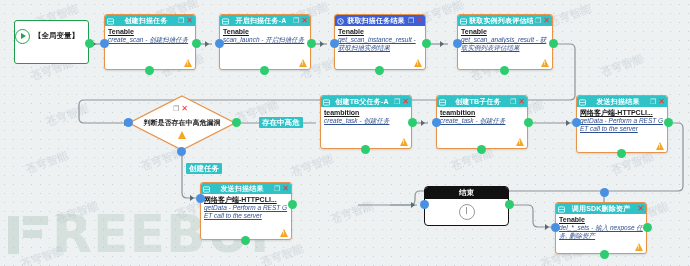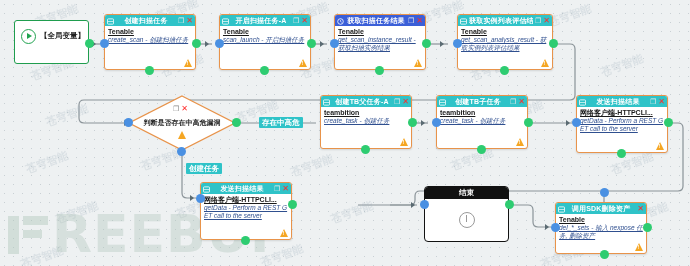--- a/index.html
+++ b/index.html
@@ -106,21 +106,21 @@
   }
   .startnode .shdr{
     height:12px;background:#21a350;color:#fff;font-size:7.5px;
     font-weight:bold;display:flex;align-items:center;
     justify-content:center;line-height:12px;position:relative;
   }
   .startnode .shdr .sicon{position:absolute;left:3px;top:2.5px;
     width:7px;height:7px;border:1px solid #bfe8cd;border-radius:1px;}
   .startnode .sbody{
     height:calc(100% - 12px);display:flex;align-items:center;
-    gap:4px;padding-left:6px;
+    gap:4px;
   }
   .playcirc{
     width:13px;height:13px;border-radius:50%;border:1.4px solid #21a350;
     display:flex;align-items:center;justify-content:center;flex:0 0 auto;
   }
   .playcirc:after{
     content:"";width:0;height:0;margin-left:1.5px;
     border-top:3.2px solid transparent;border-bottom:3.2px solid transparent;
     border-left:5px solid #21a350;
   }
@@ -451,21 +451,21 @@
     <div class="nbody">
       <div class="vendor">网络客户端-HTTPCLI...</div>
       <div class="opdesc">getData - Perform a REST GET call to the server</div>
       <div class="warn"></div>
     </div>
   </div>
   <div class="port port-in" style="left:196px;top:194px;"></div>
   <div class="port port-out" style="left:288px;top:200px;"></div>
   <div class="port port-bot" style="left:241px;top:236px;"></div>
 
-  <div class="endnode" style="left:424px;top:186px;width:85px;height:56px;">
+  <div class="endnode" style="left:424px;top:186px;width:85px;height:40px;">
     <div class="ehdr">
       <span>结束</span>
     </div>
     <div class="ebody">
       <span class="powericon"></span>
     </div>
   </div>
   <div class="port port-in" style="left:420px;top:200px;"></div>
   <div class="port port-out" style="left:505px;top:200px;"></div>
 

